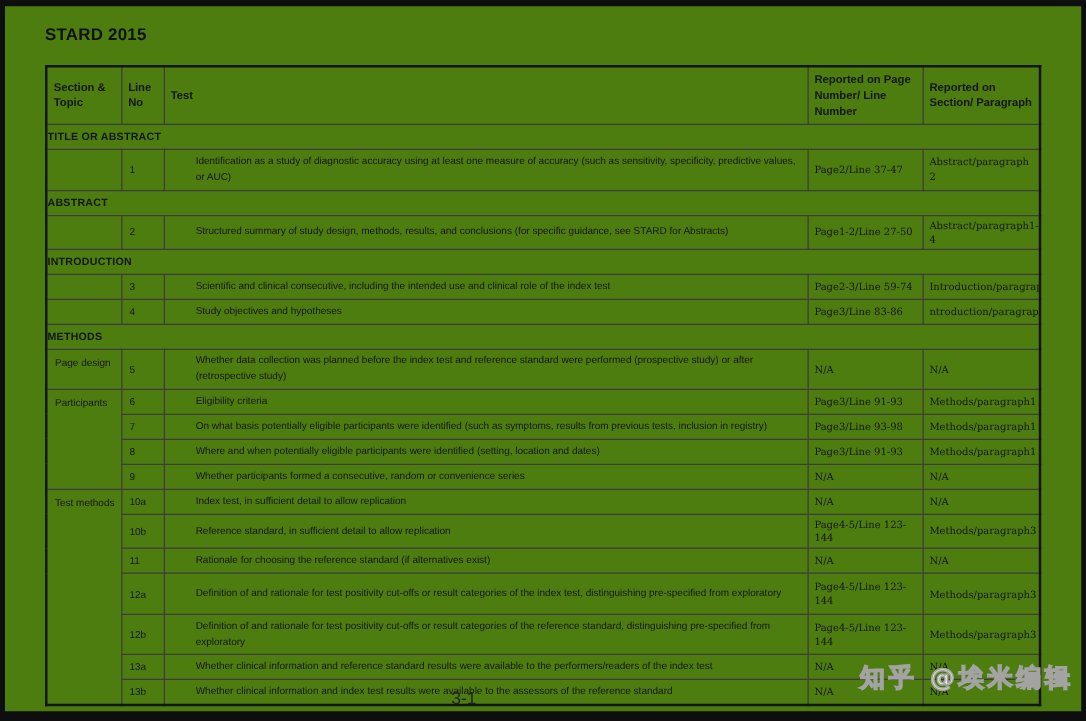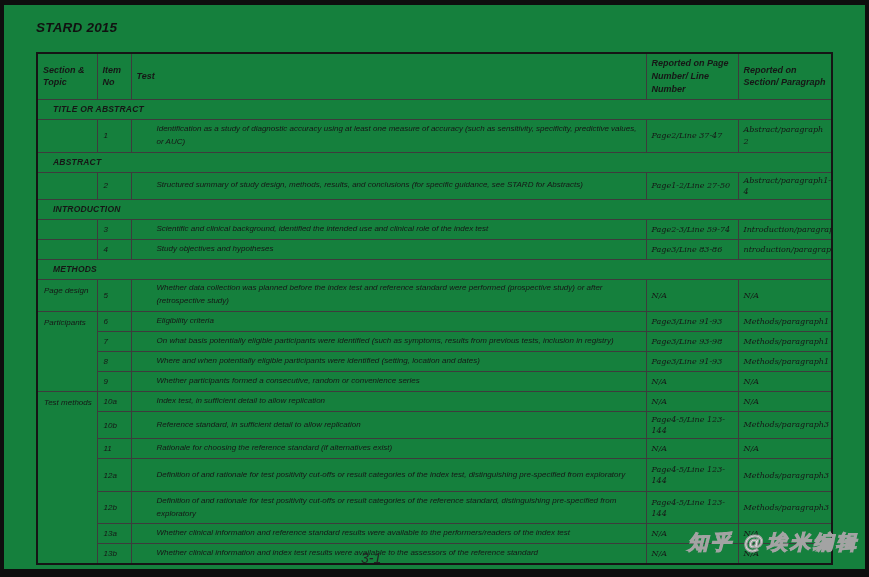--- a/index.html
+++ b/index.html
@@ -1,22 +1,21 @@
 <!DOCTYPE html>
 <html><head>
 <meta charset="utf-8">
 <style>
   * { margin: 0; padding: 0; box-sizing: border-box; }
   html, body { width: 869px; height: 577px; overflow: hidden; }
   body { background: #0e0e0e; position: relative; font-family: "Liberation Sans", "DejaVu Sans", sans-serif; }
 
   .page {
     position: absolute; left: 4px; top: 5px; width: 861px; height: 564px;
-    background: #15803d;
-    font-style: italic;
+    background: #4d7c0f;
   }
 
   .doc-title {
     position: absolute; left: 32px; top: 15px;
     font-size: 13.5px; font-weight: bold; color: #111;
     letter-spacing: 0.2px;
   }
 
   table.checklist {
     position: absolute; left: 32px; top: 47px;
@@ -27,21 +26,21 @@
     border: 1px solid #3c3c3c;
     color: #161616;
     overflow: hidden;
   }
 
   th.hdr {
     font-size: 9px; font-weight: bold; text-align: left;
     vertical-align: middle; padding: 3px 5px; line-height: 1.4;
   }
   tr.sec td {
-    font-size: 8.5px; font-weight: bold; padding: 2px 15px;
+    font-size: 8.5px; font-weight: bold; padding: 2px 0;
     vertical-align: middle; letter-spacing: 0.2px;
   }
   td.topic {
     font-size: 8px; vertical-align: top; padding: 5px 4px 2px 6px; line-height: 1.55;
   }
   td.no {
     font-size: 8px; vertical-align: middle; padding: 2px 4px 2px 6px;
   }
   td.item {
     font-size: 8px; vertical-align: middle; padding: 2px 4px 2px 25px; line-height: 1.62;
@@ -81,21 +80,21 @@
       <col style="width:60px">
         <col style="width:34px">
         <col style="width:515px">
         <col style="width:92px">
         <col style="width:94px">
     </colgroup>
 
     <tbody>
         <tr style="height:46px">
       <th class="hdr">Section &amp; Topic</th>
-      <th class="hdr">Item No</th>
+      <th class="hdr">Line No</th>
       <th class="hdr">Test</th>
       <th class="hdr">Reported on Page Number/ Line Number</th>
       <th class="hdr">Reported on Section/ Paragraph</th>
     </tr>
 
     <tr class="sec" style="height:20px">
       <td colspan="5">TITLE OR ABSTRACT</td>
     </tr>
     <tr style="height:33px">
       <td class="topic"></td>
@@ -115,21 +114,21 @@
       <td class="val">Page1-2/Line 27-50</td>
       <td class="val">Abstract/paragraph1-4</td>
     </tr>
 
     <tr class="sec" style="height:20px">
       <td colspan="5">INTRODUCTION</td>
     </tr>
     <tr style="height:20px">
       <td class="topic"></td>
       <td class="no">3</td>
-      <td class="item">Scientific and clinical background, identified the intended use and clinical role of the index test</td>
+      <td class="item">Scientific and clinical consecutive, including the intended use and clinical role of the index test</td>
       <td class="val">Page2-3/Line 59-74</td>
       <td class="val">Introduction/paragraph1</td>
     </tr>
     <tr style="height:20px">
       <td class="topic"></td>
       <td class="no">4</td>
       <td class="item">Study objectives and hypotheses</td>
       <td class="val">Page3/Line 83-86</td>
       <td class="val">ntroduction/paragraph1</td>
     </tr>

